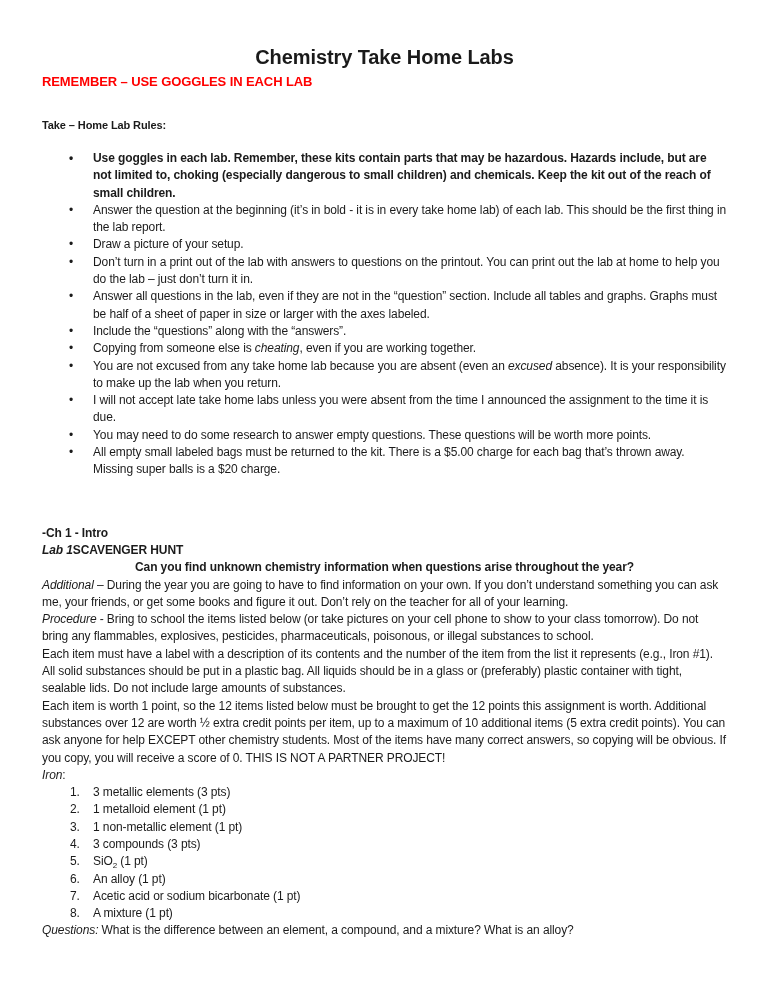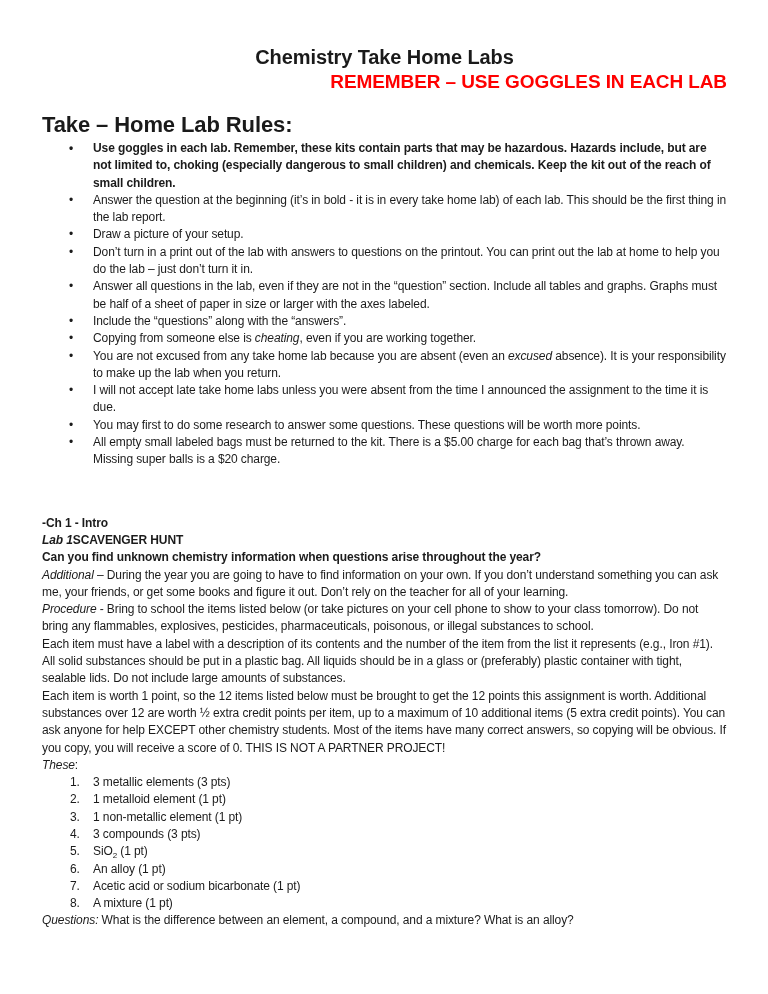--- a/index.html
+++ b/index.html
@@ -3,31 +3,31 @@
 <meta charset="utf-8">
 <style>
   html,body { margin:0; padding:0; background:#ffffff; }
   .page {
     width:768px; height:994px; margin:0 auto; background:#ffffff;
     box-sizing:border-box; padding:44px 41px 0 42px; overflow:hidden;
     font-family:"Liberation Sans", sans-serif;
     font-size:12px; line-height:17.3px; letter-spacing:-0.1px; color:#1b1b1b;
   }
   .doc-title   { text-align:center; font-size:20px; font-weight:bold; line-height:26px; color:#1a1a1a; }
-  .doc-subtitle{ text-align:right; font-size:19px; font-weight:bold; line-height:24px; color:#ff0000; }
-  .rules-heading { font-size:22px; font-weight:bold; line-height:22px; margin-top:20px; color:#1a1a1a; }
-  ul.rules { list-style:none; margin:4px 0 0 0; padding:0; }
+  .doc-subtitle{ text-align:left; font-size:13px; font-weight:bold; line-height:24px; color:#ff0000; }
+  .rules-heading { font-size:11px; font-weight:bold; line-height:22px; margin-top:20px; color:#1a1a1a; }
+  ul.rules { list-style:none; margin:14px 0 0 0; padding:0; }
   ul.rules li { position:relative; padding-left:51px; }
   ul.rules li::before { content:"\2022"; position:absolute; left:27px; top:0; }
   ul.rules li.bold { font-weight:bold; }
   .lab-section { margin-top:46px; }
   .chapter-heading { font-weight:bold; font-size:12px; }
   .lab-line { font-weight:bold; }
   .lab-label { font-style:italic; }
-  .q-bold { font-weight:bold; }
+  .q-bold { font-weight:bold;text-align:center; }
   p { margin:0; }
   .ital { font-style:italic; }
   ol.find-list { list-style:none; margin:0; padding:0; }
   ol.find-list li { position:relative; padding-left:51px; }
   ol.find-list .num { position:absolute; left:28px; top:0; }
   sub { font-size:8px; line-height:0; }
 </style>
 </head>
 <body>
 
@@ -41,34 +41,34 @@
   <ul class="rules">
     <li class="bold"><span>Use goggles in each lab. Remember, these kits contain parts that may be hazardous. Hazards include, but are not limited to, choking (especially dangerous to small children) and chemicals. Keep the kit out of the reach of small children.</span></li>
     <li><span>Answer the question at the beginning (it’s in bold - it is in every take home lab) of each lab. This should be the first thing in the lab report.</span></li>
     <li><span>Draw a picture of your setup.</span></li>
     <li><span>Don’t turn in a print out of the lab with answers to questions on the printout. You can print out the lab at home to help you do the lab – just don’t turn it in.</span></li>
     <li><span>Answer all questions in the lab, even if they are not in the “question” section. Include all tables and graphs. Graphs must be half of a sheet of paper in size or larger with the axes labeled.</span></li>
     <li><span>Include the “questions” along with the “answers”.</span></li>
     <li><span>Copying from someone else is </span><span class="ital">cheating</span><span>, even if you are working together.</span></li>
     <li><span>You are not excused from any take home lab because you are absent (even an </span><span class="ital">excused</span><span> absence). It is your responsibility to make up the lab when you return.</span></li>
     <li><span>I will not accept late take home labs unless you were absent from the time I announced the assignment to the time it is due.</span></li>
-    <li><span>You may first to do some research to answer some questions. These questions will be worth more points.</span></li>
+    <li><span>You may need to do some research to answer empty questions. These questions will be worth more points.</span></li>
     <li><span>All empty small labeled bags must be returned to the kit. There is a $5.00 charge for each bag that’s thrown away. Missing super balls is a $20 charge.</span></li>
   </ul>
 
   <div class="lab-section">
     <p class="chapter-heading">-Ch 1 - Intro</p>
     <p class="lab-line"><span class="lab-label">Lab 1</span><span>SCAVENGER HUNT</span></p>
     <p class="q-bold">Can you find unknown chemistry information when questions arise throughout the year?</p>
 
     <p><span class="ital">Additional</span><span> – During the year you are going to have to find information on your own. If you don’t understand something you can ask me, your friends, or get some books and figure it out. Don’t rely on the teacher for all of your learning.</span></p>
     <p><span class="ital">Procedure</span><span> - Bring to school the items listed below (or take pictures on your cell phone to show to your class tomorrow). Do not bring any flammables, explosives, pesticides, pharmaceuticals, poisonous, or illegal substances to school.</span></p>
     <p>Each item must have a label with a description of its contents and the number of the item from the list it represents (e.g., Iron #1). All solid substances should be put in a plastic bag. All liquids should be in a glass or (preferably) plastic container with tight, sealable lids. Do not include large amounts of substances.</p>
     <p>Each item is worth 1 point, so the 12 items listed below must be brought to get the 12 points this assignment is worth. Additional substances over 12 are worth ½ extra credit points per item, up to a maximum of 10 additional items (5 extra credit points). You can ask anyone for help EXCEPT other chemistry students. Most of the items have many correct answers, so copying will be obvious. If you copy, you will receive a score of 0. THIS IS NOT A PARTNER PROJECT!</p>
-    <p><span class="ital">These</span><span>:</span></p>
+    <p><span class="ital">Iron</span><span>:</span></p>
 
     <ol class="find-list">
       <li><span class="num">1.</span><span>3 metallic elements (3 pts)</span></li>
       <li><span class="num">2.</span><span>1 metalloid element (1 pt)</span></li>
       <li><span class="num">3.</span><span>1 non-metallic element (1 pt)</span></li>
       <li><span class="num">4.</span><span>3 compounds (3 pts)</span></li>
       <li><span class="num">5.</span><span>SiO</span><sub>2</sub><span> (1 pt)</span></li>
       <li><span class="num">6.</span><span>An alloy (1 pt)</span></li>
       <li><span class="num">7.</span><span>Acetic acid or sodium bicarbonate (1 pt)</span></li>
       <li><span class="num">8.</span><span>A mixture (1 pt)</span></li>

